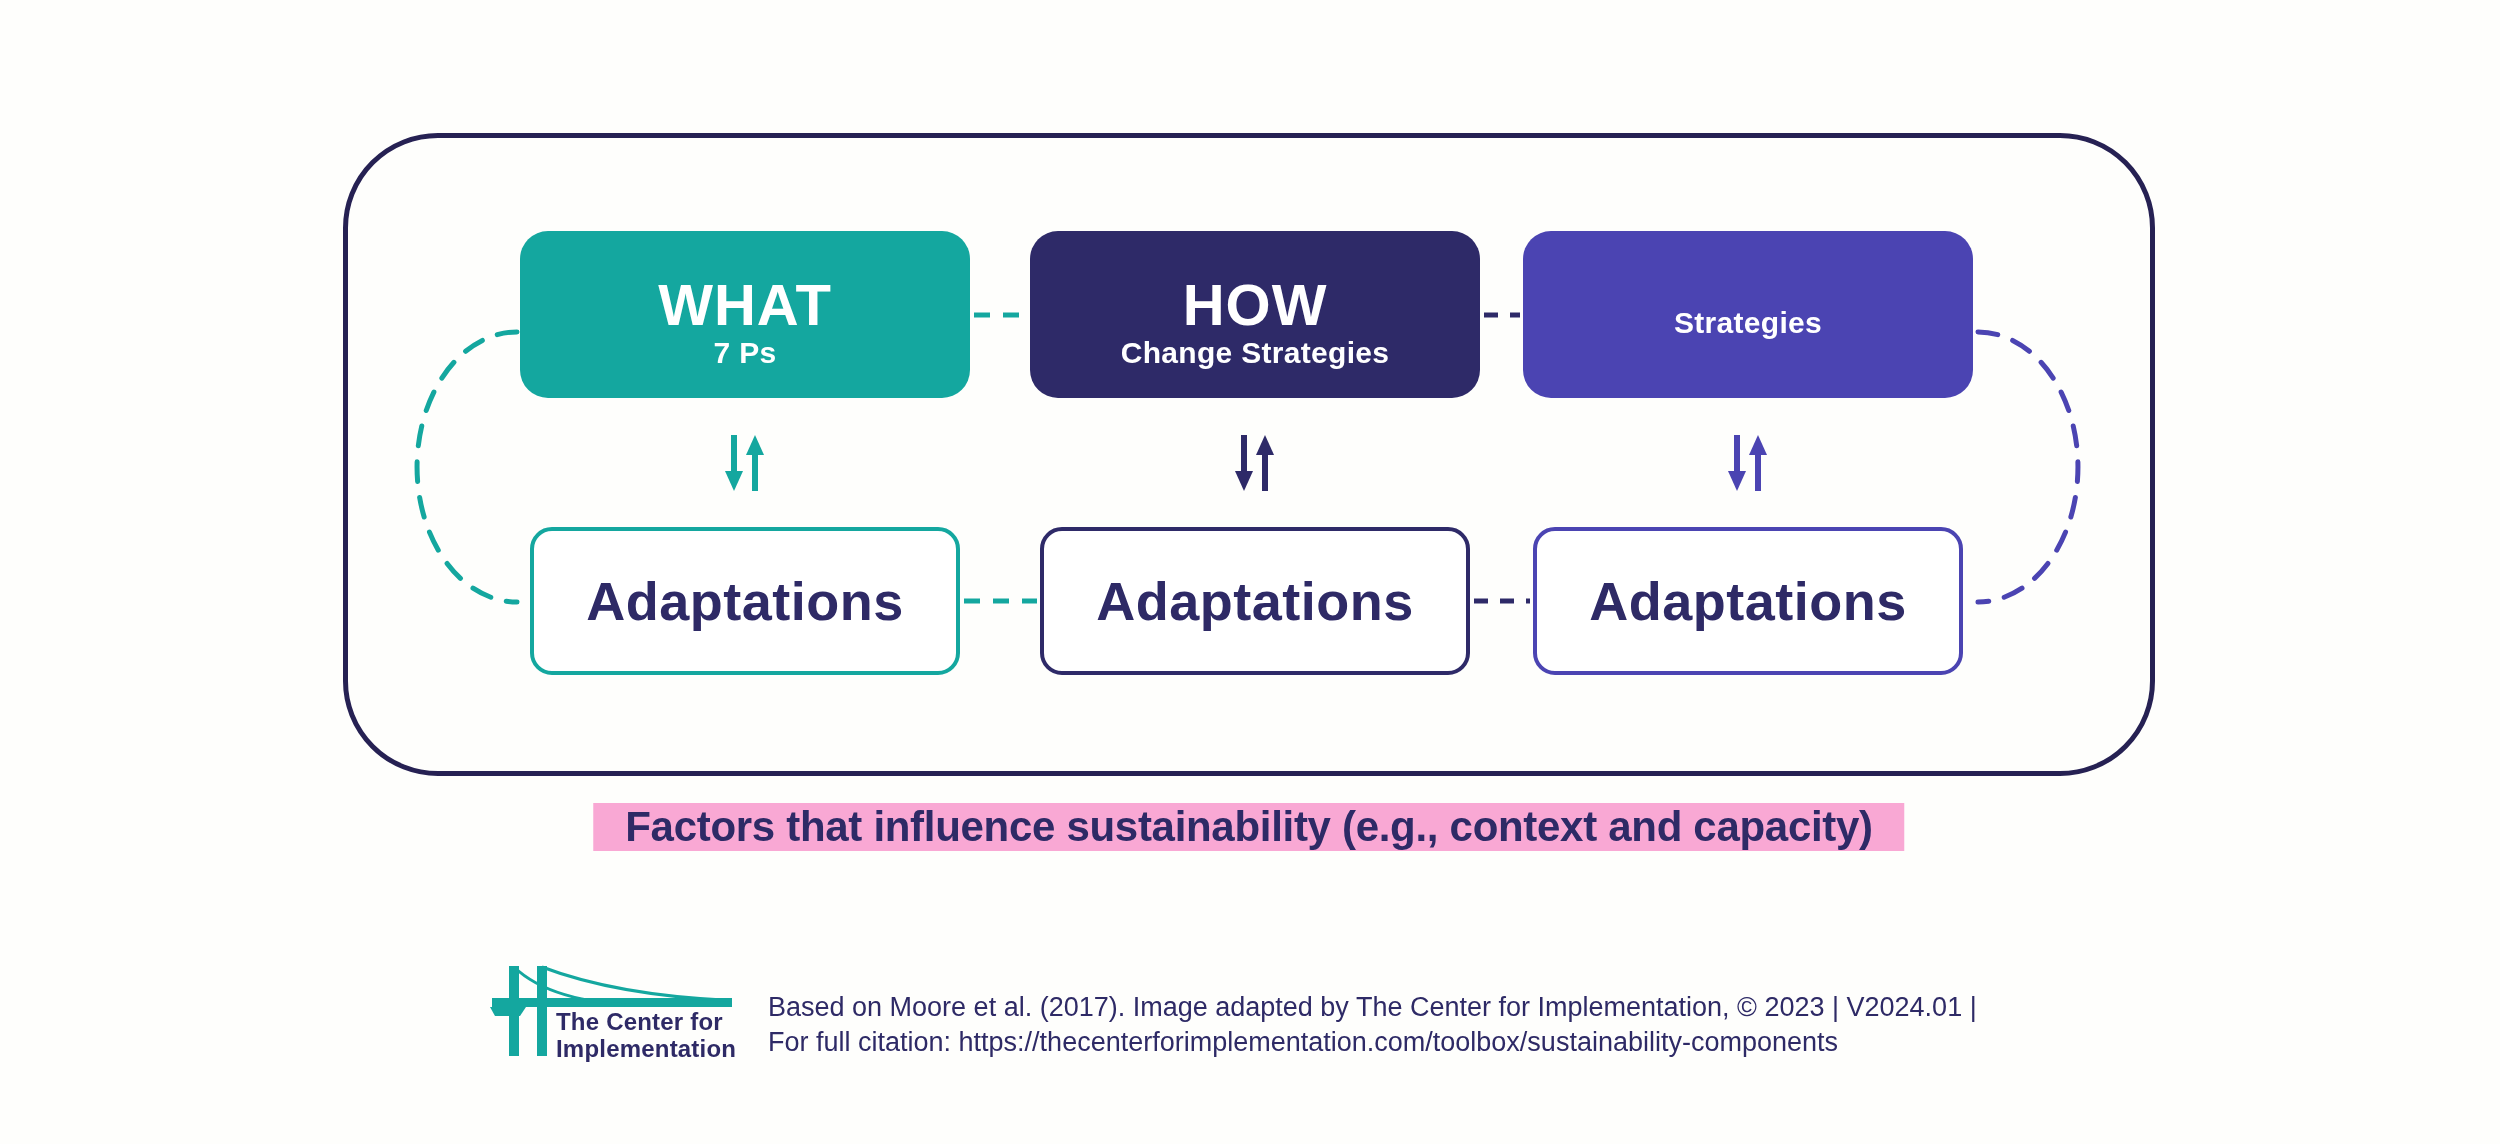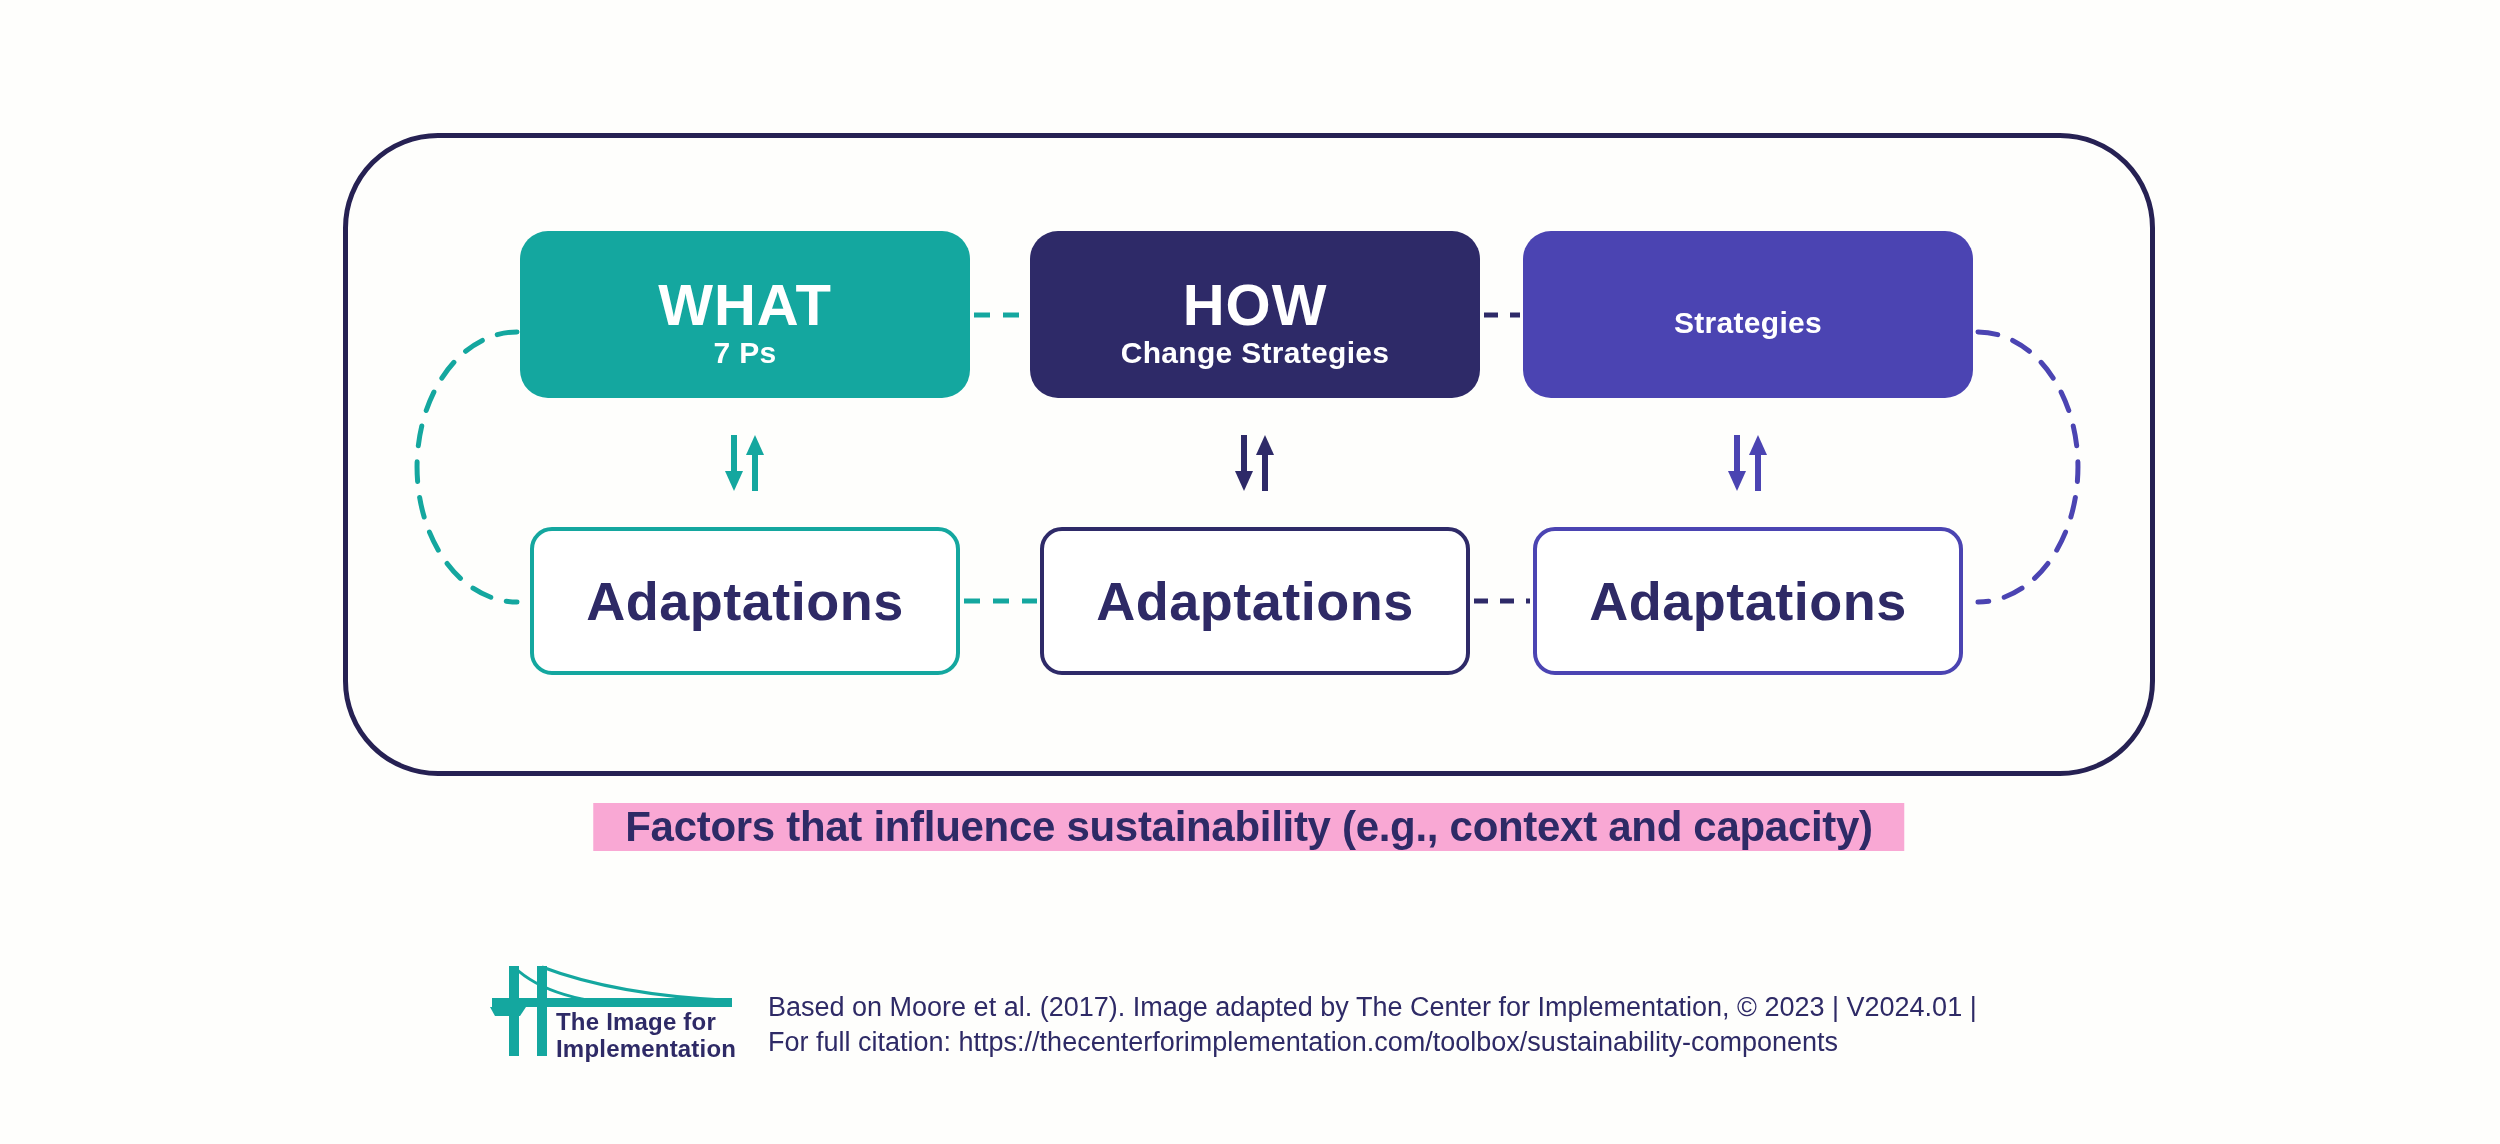--- a/index.html
+++ b/index.html
@@ -165,21 +165,21 @@
 
   <svg class="logo-svg" viewBox="0 0 244 106">
     <polygon points="0,49 36,49 30,58 5,58" fill="#14a79f"></polygon>
     <rect x="2" y="40" width="240" height="9" fill="#14a79f"></rect>
     <rect x="19" y="8" width="10" height="90" fill="#14a79f"></rect>
     <rect x="47" y="8" width="10" height="90" fill="#14a79f"></rect>
     <path d="M 24 9 C 52 36 98 46 152 47.5" fill="none" stroke="#14a79f" stroke-width="3"></path>
     <path d="M 52 9 C 102 28 162 39 241 42.5" fill="none" stroke="#14a79f" stroke-width="3"></path>
   </svg>
   <div class="logo-text">
-    <div>The Image for</div>
+    <div>The Center for</div>
     <div>Implementation</div>
   </div>
   <div class="citation">
     <div>Based on Moore et al. (2017). Image adapted by The Center for Implementation, © 2023 | V2024.01 |</div>
     <div>For full citation: https://thecenterforimplementation.com/toolbox/sustainability-components</div>
   </div>
 
 </div>
 
 </body></html>

